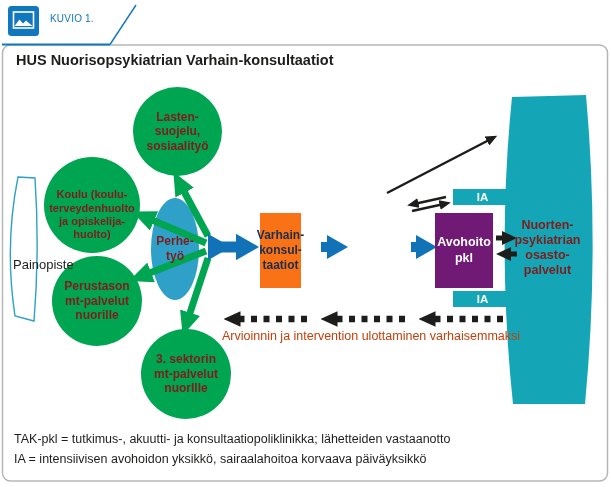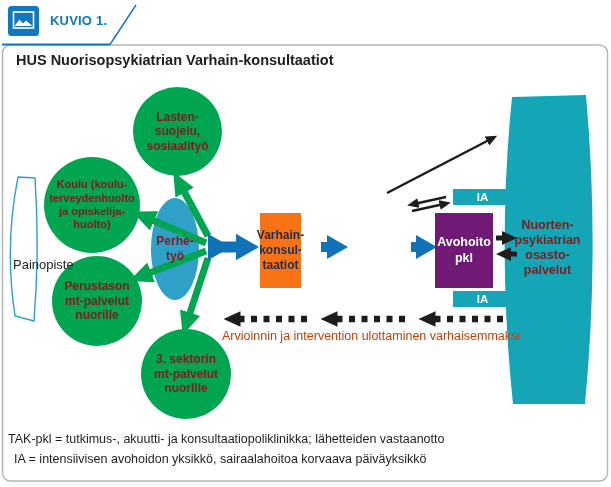--- a/index.html
+++ b/index.html
@@ -6,21 +6,21 @@
   #fig{
     position:relative;width:611px;height:487px;background:#fff;overflow:hidden;
     font-family:"Liberation Sans",sans-serif;color:#1d1d1b;
   }
   #diagram-svg{position:absolute;left:0;top:0;width:611px;height:487px;}
   .abs{position:absolute;}
   .nodetext{
     display:flex;align-items:center;justify-content:center;text-align:center;
     white-space:pre-line;font-weight:bold;color:#7f1d1d;line-height:1.22;
   }
-  .kuvio{color:#1177BE;font-weight:bold;font-size:13px;letter-spacing:.2px;}
+  .kuvio{color:#1177BE;font-weight:normal;font-size:10px;letter-spacing:.2px;}
   .title{font-weight:bold;font-size:14.5px;color:#1d1d1b;}
   .box{
     display:flex;align-items:center;justify-content:center;text-align:center;
     white-space:pre-line;font-weight:bold;line-height:1.25;
   }
   .iabar{
     display:flex;align-items:center;justify-content:center;
     background:#14a6b6;color:#fff;font-weight:bold;font-size:11.5px;
   }
   .plain{font-size:13px;color:#1d1d1b;margin-top:12px;}
@@ -95,21 +95,21 @@
     <line x1="503" y1="319" x2="429" y2="319" stroke="#1D1D1B" stroke-width="6.5" stroke-dasharray="6 6.5" marker-end="url(#ad)"></line>
   </svg>
 
   <div class="abs kuvio" style="left:50px;top:13px;">KUVIO 1.</div>
 
   <div class="abs title" style="left:16px;top:52px;">HUS Nuorisopsykiatrian Varhain-konsultaatiot</div>
 
   <div class="abs nodetext" style="left:133px;top:87px;width:89px;height:89px;font-size:12px;">Lasten-
 suojelu,
 sosiaalityö</div>
-  <div class="abs nodetext" style="left:44px;top:157px;width:96px;height:96px;font-size:11px;">Koulu (koulu-
+  <div class="abs nodetext" style="left:44px;top:167px;width:96px;height:96px;font-size:11px;">Koulu (koulu-
 terveydenhuolto
 ja opiskelija-
 huolto)</div>
   <div class="abs nodetext" style="left:52px;top:256px;width:90px;height:90px;font-size:12px;">Perustason
 mt-palvelut
 nuorille</div>
   <div class="abs nodetext" style="left:141px;top:329px;width:90px;height:90px;font-size:12px;">3. sektorin
 mt-palvelut
 nuorIlle</div>
   <div class="abs nodetext" style="left:151px;top:199px;width:48px;height:100px;font-size:12px;">Perhe-
@@ -126,16 +126,16 @@
   <div class="abs iabar" style="left:453px;top:189px;width:59px;height:16px;">IA</div>
   <div class="abs iabar" style="left:453px;top:291px;width:59px;height:16px;">IA</div>
 
   <div class="abs nodetext" style="left:505px;top:200px;width:85px;height:96px;font-size:12.5px;">Nuorten-
 psykiatrian
 osasto-
 palvelut</div>
 
   <div class="abs caption" style="left:222px;top:329px;">Arvioinnin ja intervention ulottaminen varhaisemmaksi</div>
 
-  <div class="abs footnote" style="left:8px;top:429px;">TAK-pkl = tutkimus-, akuutti- ja konsultaatiopoliklinikka; lähetteiden vastaanotto</div>
+  <div class="abs footnote" style="left:14px;top:429px;">TAK-pkl = tutkimus-, akuutti- ja konsultaatiopoliklinikka; lähetteiden vastaanotto</div>
   <div class="abs footnote" style="left:14px;top:449px;">IA = intensiivisen avohoidon yksikkö, sairaalahoitoa korvaava päiväyksikkö</div>
 
 </div>
 
 </body></html>

